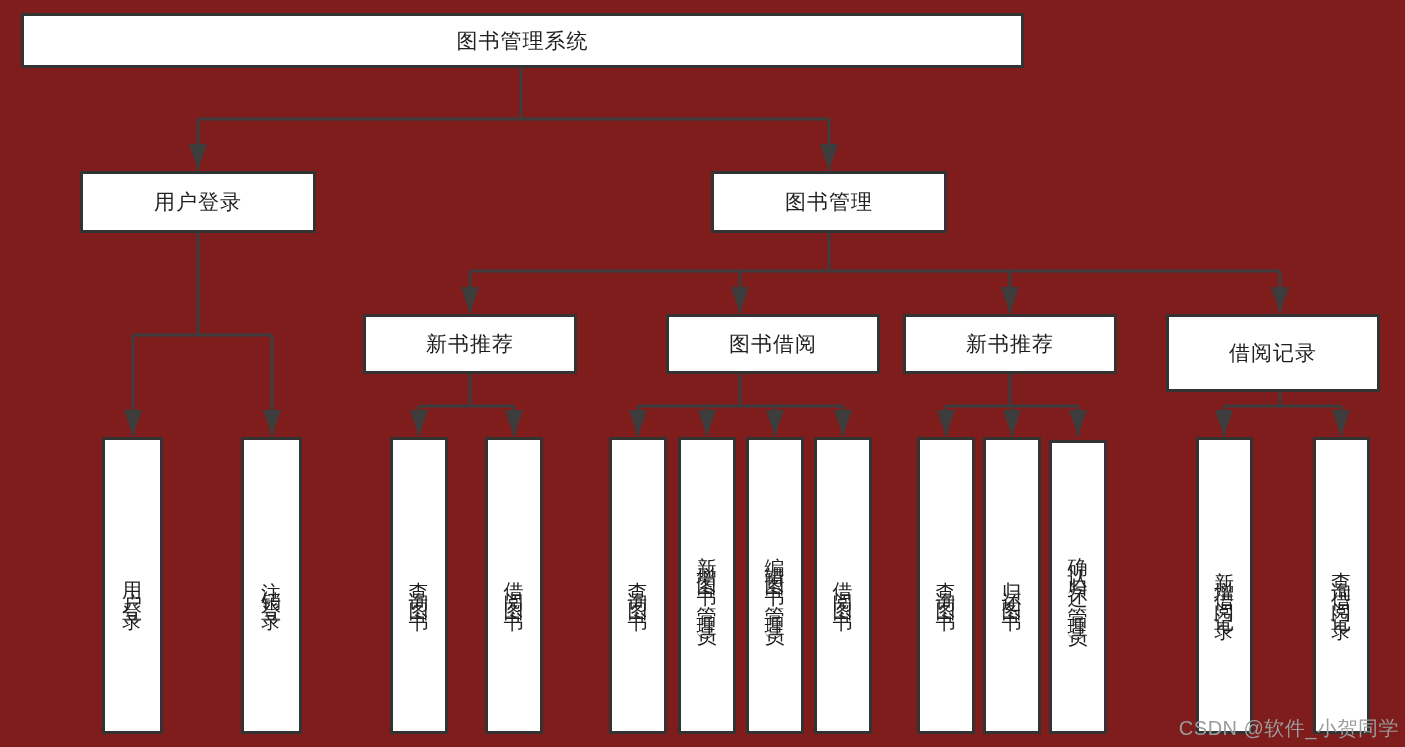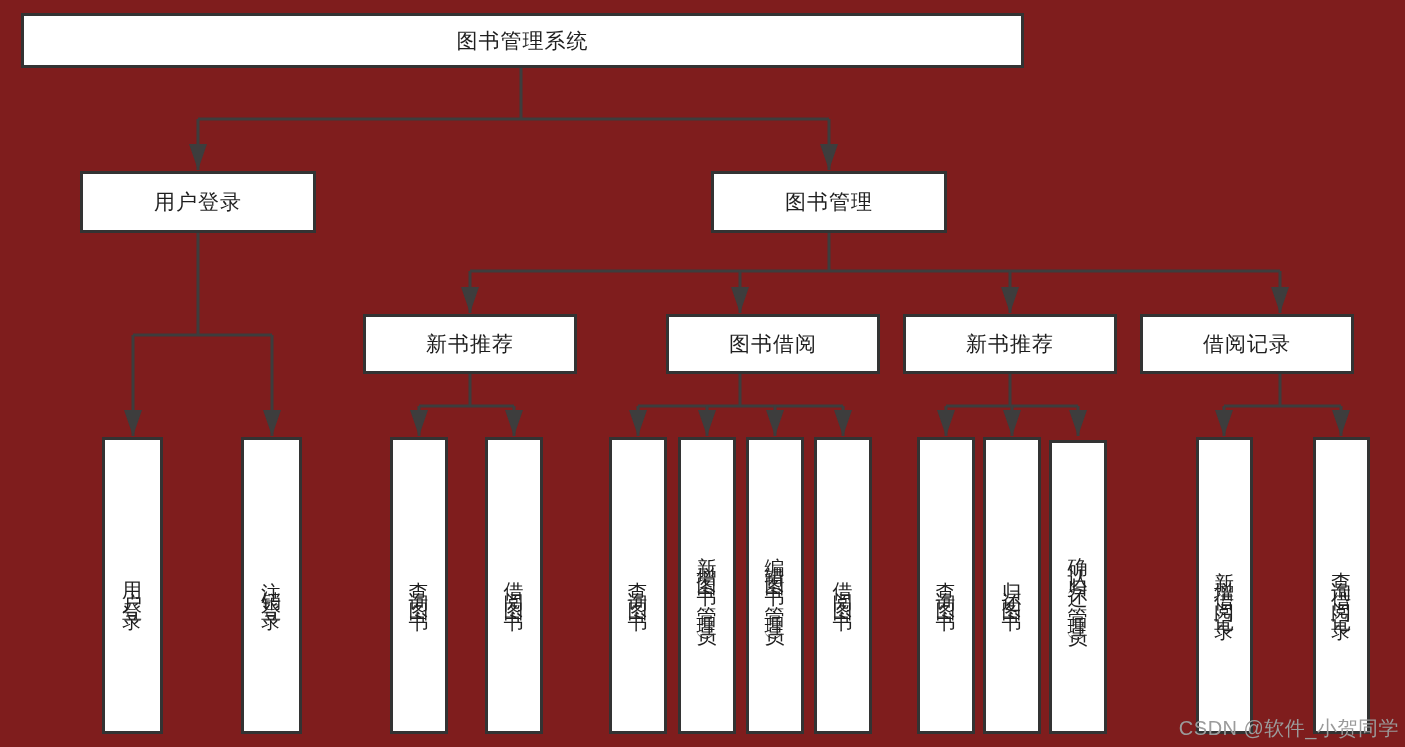--- a/index.html
+++ b/index.html
@@ -83,21 +83,21 @@
 
   <div class="box" style="left:363px;top:314px;width:214px;height:60px;">
     <span class="lbl">新书推荐</span>
   </div>
   <div class="box" style="left:666px;top:314px;width:214px;height:60px;">
     <span class="lbl">图书借阅</span>
   </div>
   <div class="box" style="left:903px;top:314px;width:214px;height:60px;">
     <span class="lbl">新书推荐</span>
   </div>
-  <div class="box" style="left:1140px;top:314px;width:214px;height:60px;">
+  <div class="box" style="left:1166px;top:314px;width:214px;height:78px;">
     <span class="lbl">借阅记录</span>
   </div>
 
   <div class="box v" style="left:102px;top:437px;width:61px;height:297px;">
     <span class="vlbl">用户登录</span>
   </div>
   <div class="box v" style="left:241px;top:437px;width:61px;height:297px;">
     <span class="vlbl">注销登录</span>
   </div>
 

